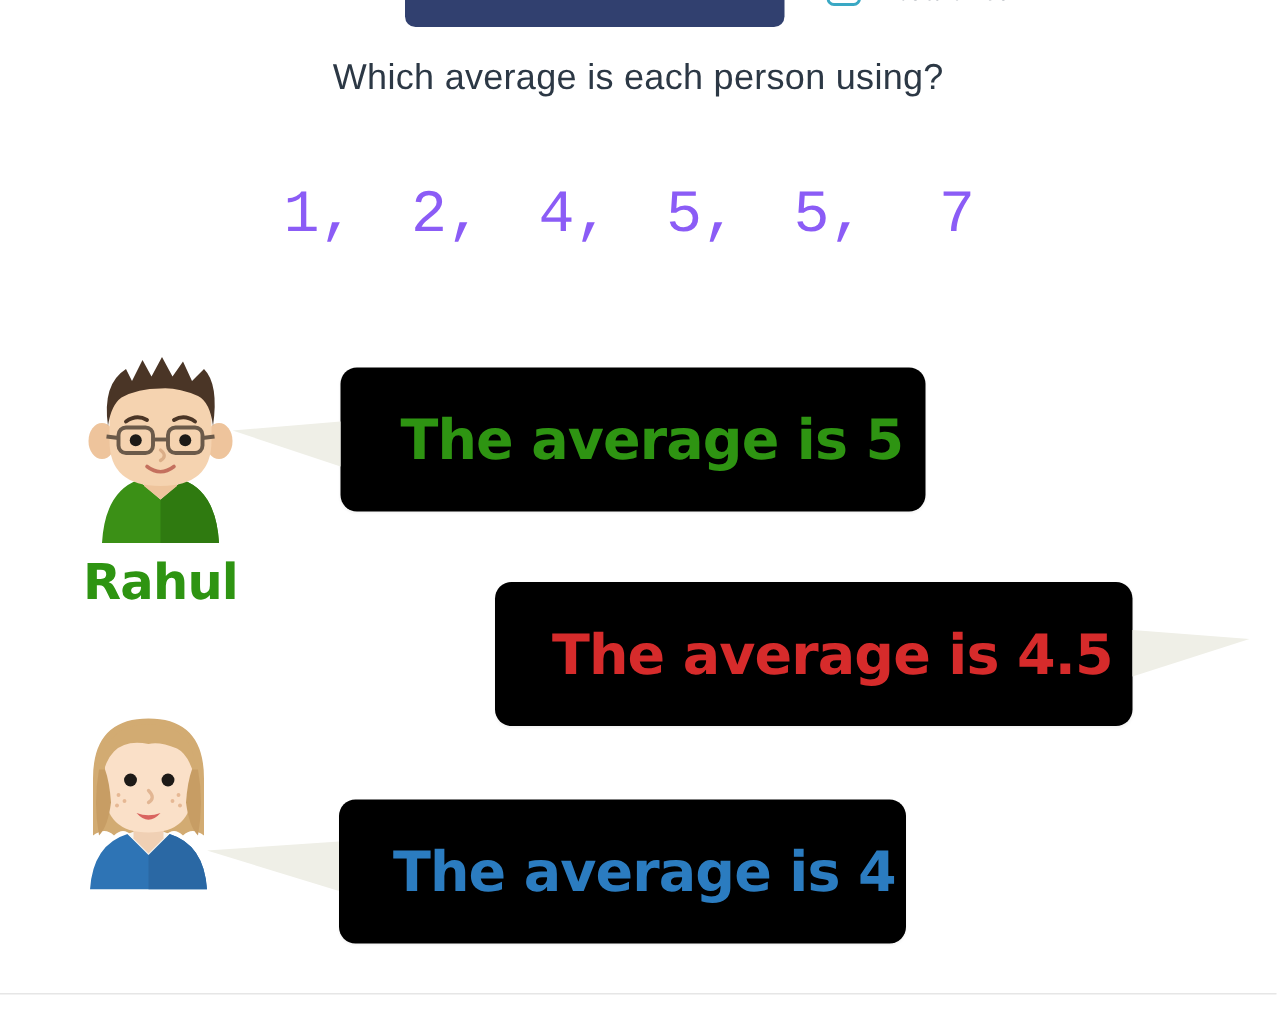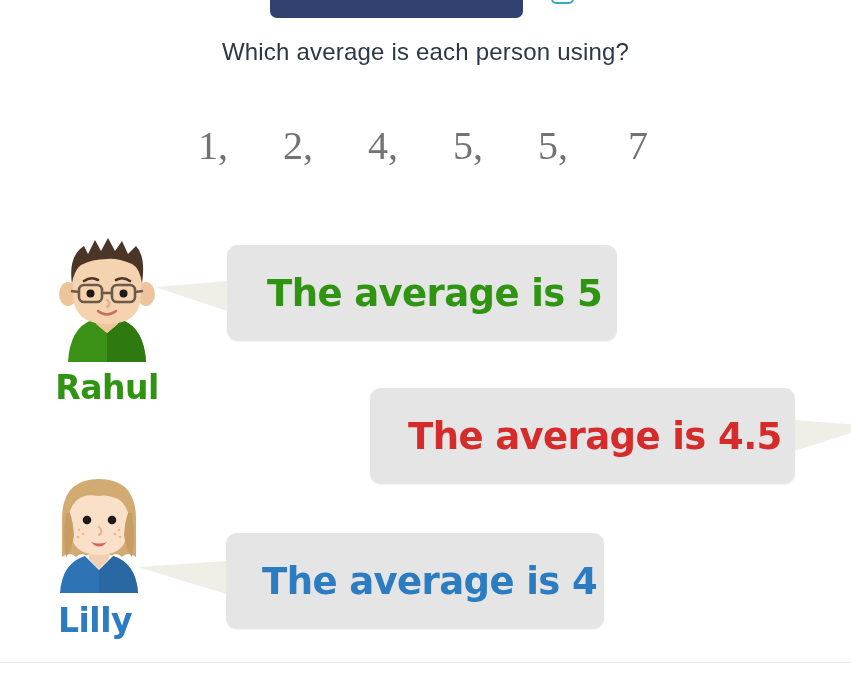--- a/index.html
+++ b/index.html
@@ -61,23 +61,23 @@
     letter-spacing: 0.2px;
   }
 
   
   #number-list {
     position: absolute;
     left: 0;
     top: 122px;
     width: 851px;
     text-align: center;
-    font-family: Liberation Serif, serif;
+    font-family: Liberation Mono, monospace;
     font-size: 40px;
-    color: #737373;
+    color: #8b5cf6;
   }
   #number-list .num {
     display: inline-block;
     width: 85px;
     text-align: center;
   }
 
   
   .avatar-block { position: absolute; }
   .avatar-name {
@@ -88,21 +88,21 @@
     font-weight: bold;
     font-size: 33px;
     letter-spacing: -0.5px;
   }
 
   .avatar-svg { display: block; }
 
   
   .bubble {
     position: absolute;
-    background: #e5e5e5;
+    background: #000000;
     border-radius: 11px;
     display: flex;
     align-items: center;
     box-shadow: 0 1px 2px rgba(0,0,0,0.05);
   }
   .bubble-text {
     font-family: "DejaVu Sans", sans-serif;
     font-weight: bold;
     font-size: 37px;
     letter-spacing: -0.6px;
@@ -123,21 +123,21 @@
   #bubble-1 .bubble-text { color: #2e9412; }
   #tail-1 {
     left: -72px; top: 36px;
     border-top: 6px solid transparent;
     border-bottom: 24px solid transparent;
     border-right: 72px solid #efefe7;
   }
 
   
   #bubble-2 {
-    left: 370px; top: 388px;
+    left: 330px; top: 388px;
     width: 425px; height: 96px;
     padding-left: 38px;
     box-sizing: border-box;
   }
   #bubble-2 .bubble-text { color: #d62b2b; }
   #tail-2 {
     right: -78px; top: 32px;
     border-top: 6px solid transparent;
     border-bottom: 25px solid transparent;
     border-left: 78px solid #efefe7;
@@ -263,21 +263,20 @@
       <circle cx="38" cy="74" r="1.3" fill="#e6b894"></circle>
       <circle cx="79" cy="67" r="1.3" fill="#e6b894"></circle>
       <circle cx="75" cy="71" r="1.3" fill="#e6b894"></circle>
       <circle cx="80" cy="74" r="1.3" fill="#e6b894"></circle>
 
       <path d="M59 64 q5 5 0 8" stroke="#e2b693" stroke-width="2.2" fill="none" stroke-linecap="round"></path>
 
       <path d="M51 79 q8 9 16 0 q-8 3 -16 0 z" fill="#d9645f"></path>
     </svg>
   </span>
-  <div class="avatar-name" style="left:-25px; top:138px; color:#2b7cc0;">Lilly</div>
 </div>
 
 <div class="bubble" id="bubble-1">
   <span class="tail" id="tail-1"></span>
   <span class="bubble-text">The average is 5</span>
 </div>
 
 <div class="bubble" id="bubble-2">
   <span class="tail" id="tail-2"></span>
   <span class="bubble-text">The average is 4.5</span>

